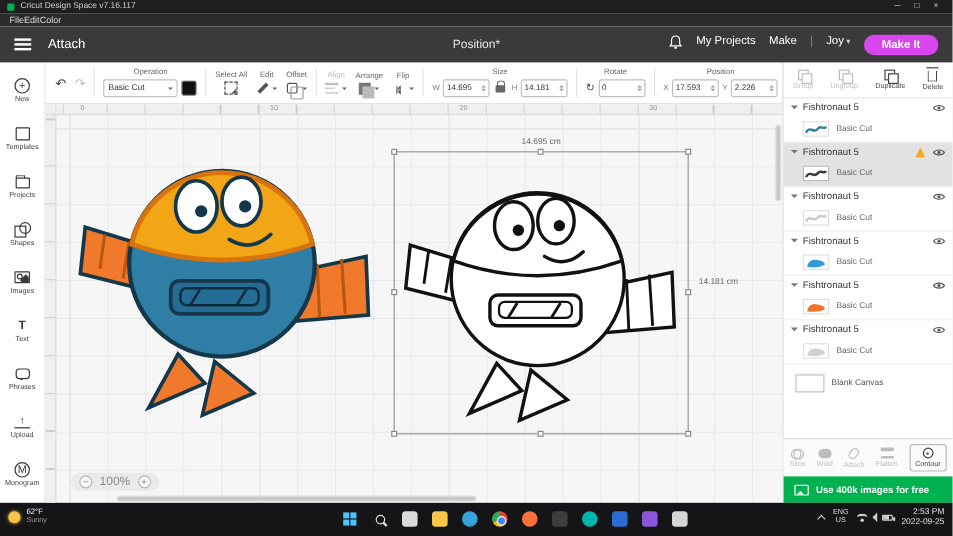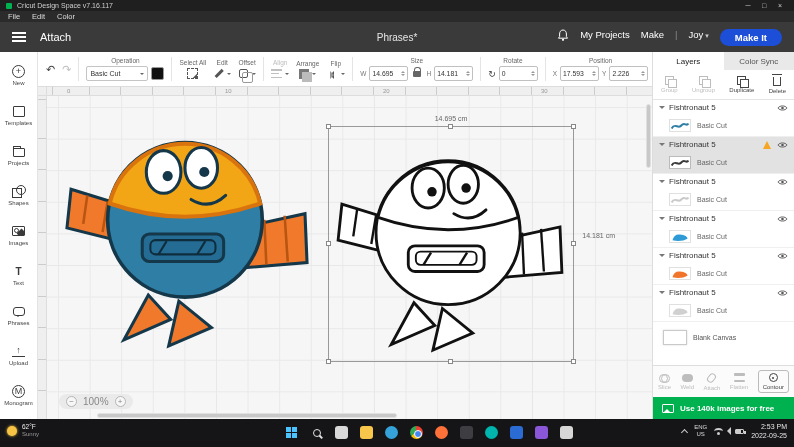--- a/index.html
+++ b/index.html
@@ -5,32 +5,32 @@
   * { box-sizing: border-box; margin: 0; padding: 0; }
   html,body { width:794px; height:447px; overflow:hidden; background:#ddd; }
   body { font-family:"Liberation Sans","DejaVu Sans",sans-serif; }
   .app { position:relative; width:794px; height:447px; background:#fff; overflow:hidden; }
 
   
   .titlebar { height:11px; background:#1f1f1f; color:#cfcfcf; font-size:7px; display:flex; align-items:center; padding:0 6px; gap:5px; }
   .app-ico { width:6px; height:6px; background:#00B14F; border-radius:1px; }
   .win-controls { margin-left:auto; display:flex; }
   .win-controls span { width:16px; text-align:center; font-size:7px; color:#cfcfcf; cursor:default; }
-  .menubar { height:11px; background:#2b2b2b; color:#ddd; font-size:7.5px; display:flex; align-items:center; gap:12px; padding:0 8px; }
+  .menubar { height:11px; background:#2b2b2b; color:#ddd; font-size:7.5px; display:flex; align-items:center; padding:0 8px; }
 
   
   .appheader { height:30px; background:#3a3a3a; color:#fff; display:flex; align-items:center; padding:0 12px; gap:14px; position:relative; }
   .hamburger { width:14px; display:flex; flex-direction:column; gap:2.5px; cursor:pointer; }
   .hamburger i { height:1.6px; background:#fff; display:block; }
   .canvas-label { font-size:11px; }
   .doc-title { position:absolute; left:50%; transform:translateX(-50%); font-size:10px; color:#e6e6e6; }
   .hdr-right { margin-left:auto; display:flex; align-items:flex-start; gap:11px; font-size:9.5px; }
   .hdr-div { color:#888; }
   .caret { display:inline-block; font-size:7px; color:#ccc; margin-left:2px; }
-  .makeit { background:#1d4ed8; color:#fff; font-size:9.5px; font-weight:bold; padding:3px 15px; border-radius:11px; border:none; }
+  .makeit { background:#d946ef; color:#fff; font-size:9.5px; font-weight:bold; padding:3px 15px; border-radius:11px; border:none; }
 
   
   .content { display:flex; height:367px; }
   .center { flex:1; display:flex; flex-direction:column; min-width:0; }
 
   
   .sidebar { width:38px; border-right:1px solid #e3e3e3; background:#fff; display:flex; flex-direction:column; align-items:center; padding-top:3px; }
   .sb-item { width:100%; height:40px; display:flex; flex-direction:column; align-items:center; justify-content:center; gap:2px; cursor:pointer; color:#3a3a3a; }
   .sb-item .lbl { font-size:6px; color:#444; }
   .ic { width:14px; height:14px; display:flex; align-items:center; justify-content:center; position:relative; }
@@ -231,21 +231,21 @@
     <span>Color</span>
   </div>
 
   <div class="appheader">
     <div class="hamburger">
         <i></i>
         <i></i>
         <i></i>
       </div>
     <span class="canvas-label">Attach</span>
-    <span class="doc-title">Phrases*</span>
+    <span class="doc-title">Position*</span>
     <div class="hdr-right">
       <svg width="12" height="13" viewBox="0 0 12 13">
         <path d="M6 1 C3.6 1 2.6 3 2.6 5 L2.6 7.6 L1.5 9.2 L10.5 9.2 L9.4 7.6 L9.4 5 C9.4 3 8.4 1 6 1 Z" fill="none" stroke="#fff" stroke-width="1"></path>
         <circle cx="6" cy="10.8" r="1.1" fill="#fff"></circle>
       </svg>
       <span>My Projects</span>
       <span>Make</span>
       <span class="hdr-div">|</span>
       <span><span>Joy</span><span class="caret">▾</span></span>
       <button class="makeit">Make It</button>
@@ -519,24 +519,20 @@
               <span class="thumb"></span>
             </div>
           <div class="sb-h">
               <span class="thumb"></span>
             </div>
         </div>
       </div>
     </div>
 
     <div class="rpanel">
-      <div class="rp-tabs">
-        <div class="rp-tab active">Layers</div>
-        <div class="rp-tab">Color Sync</div>
-      </div>
       <div class="rp-actions">
         <div class="rp-act disabled">
           <span class="sq2"></span>
           <span class="lbl">Group</span>
         </div>
         <div class="rp-act disabled">
           <span class="sq2"></span>
           <span class="lbl">Ungroup</span>
         </div>
         <div class="rp-act enabled">
@@ -693,21 +689,21 @@
           <span class="lbl">Flatten</span>
         </div>
         <div class="rpb enabled">
           <span class="contour-ic"></span>
           <span class="lbl">Contour</span>
         </div>
       </div>
 
       <div class="banner">
         <span class="banner-ic"></span>
-        <span>Use 140k images for free</span>
+        <span>Use 400k images for free</span>
       </div>
     </div>
   </div>
 
   <div class="taskbar">
     <div class="weather">
       <span class="sun"></span>
       <span>
           <span class="t" style="display:block">62°F</span>
           <span class="c" style="display:block">Sunny</span>

